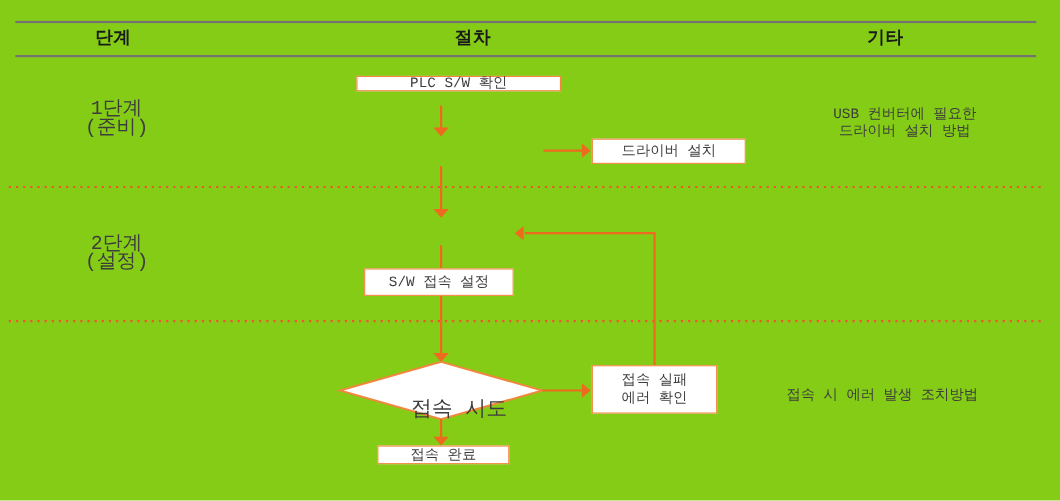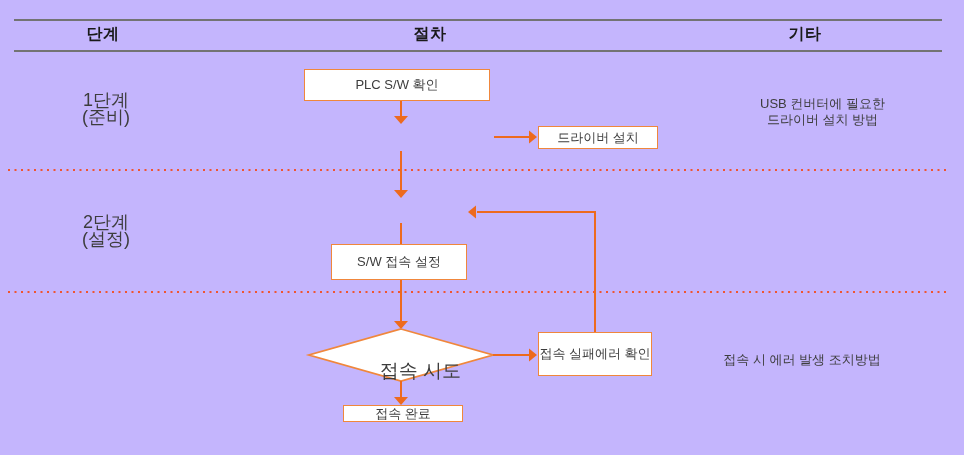--- a/index.html
+++ b/index.html
@@ -1,18 +1,18 @@
 <!DOCTYPE html>
 <html><head>
 <meta charset="utf-8">
 <style>
   html,body{margin:0;padding:0;background:#fff;}
   .canvas{
-    position:relative;width:964px;height:455px;background:#c4b5fd;
-    font-family:Liberation Sans, sans-serif;overflow:hidden;
+    position:relative;width:964px;height:455px;background:#84cc16;
+    font-family:Liberation Mono, monospace;overflow:hidden;
   }
   .rule{position:absolute;left:14px;width:928px;height:2px;background:#737373;}
   .rule.top{top:19px;}
   .rule.bottom{top:50px;}
   .col-header{
     position:absolute;top:24px;width:100px;text-align:center;
     font-size:16px;font-weight:bold;color:#1a1a1a;letter-spacing:0.5px;
   }
   .stage-label{
     position:absolute;width:100px;text-align:center;
@@ -77,31 +77,31 @@
     <line x1="493" y1="355" x2="530" y2="355" stroke="#ED6A1E" stroke-width="2"></line>
     <polygon points="529,348.5 529,361.5 537,355" fill="#ED6A1E"></polygon>
 
     <line x1="401" y1="381" x2="401" y2="398" stroke="#ED6A1E" stroke-width="2"></line>
     <polygon points="394,397 408,397 401,405" fill="#ED6A1E"></polygon>
 
     <polyline points="595,332 595,212 477,212" fill="none" stroke="#ED6A1E" stroke-width="2"></polyline>
     <polygon points="476,205.5 476,218.5 468,212" fill="#ED6A1E"></polygon>
   </svg>
 
-  <div class="node" style="left:304px;top:69px;width:186px;height:32px;">PLC S/W 확인</div>
+  <div class="node" style="left:324px;top:69px;width:186px;height:14px;">PLC S/W 확인</div>
 
 
-  <div class="node" style="left:538px;top:126px;width:120px;height:23px;">드라이버 설치</div>
+  <div class="node" style="left:538px;top:126px;width:140px;height:23px;">드라이버 설치</div>
 
 
-  <div class="node" style="left:331px;top:244px;width:136px;height:36px;text-align:center;">S/W 접속 설정</div>
+  <div class="node" style="left:331px;top:244px;width:136px;height:25px;text-align:center;">S/W 접속 설정</div>
 
   <div class="diamond-label">접속 시도</div>
 
-  <div class="node" style="left:538px;top:332px;width:114px;height:44px;flex-direction:row;">
+  <div class="node" style="left:538px;top:332px;width:114px;height:44px;flex-direction:column;">
     <div>접속 실패</div>
     <div>에러 확인</div>
   </div>
 
   <div class="node" style="left:343px;top:405px;width:120px;height:17px;">접속 완료</div>
 
   <div class="note" style="left:740px;top:96px;width:165px;">
     <div>USB 컨버터에 필요한</div>
     <div>드라이버 설치 방법</div>
   </div>

